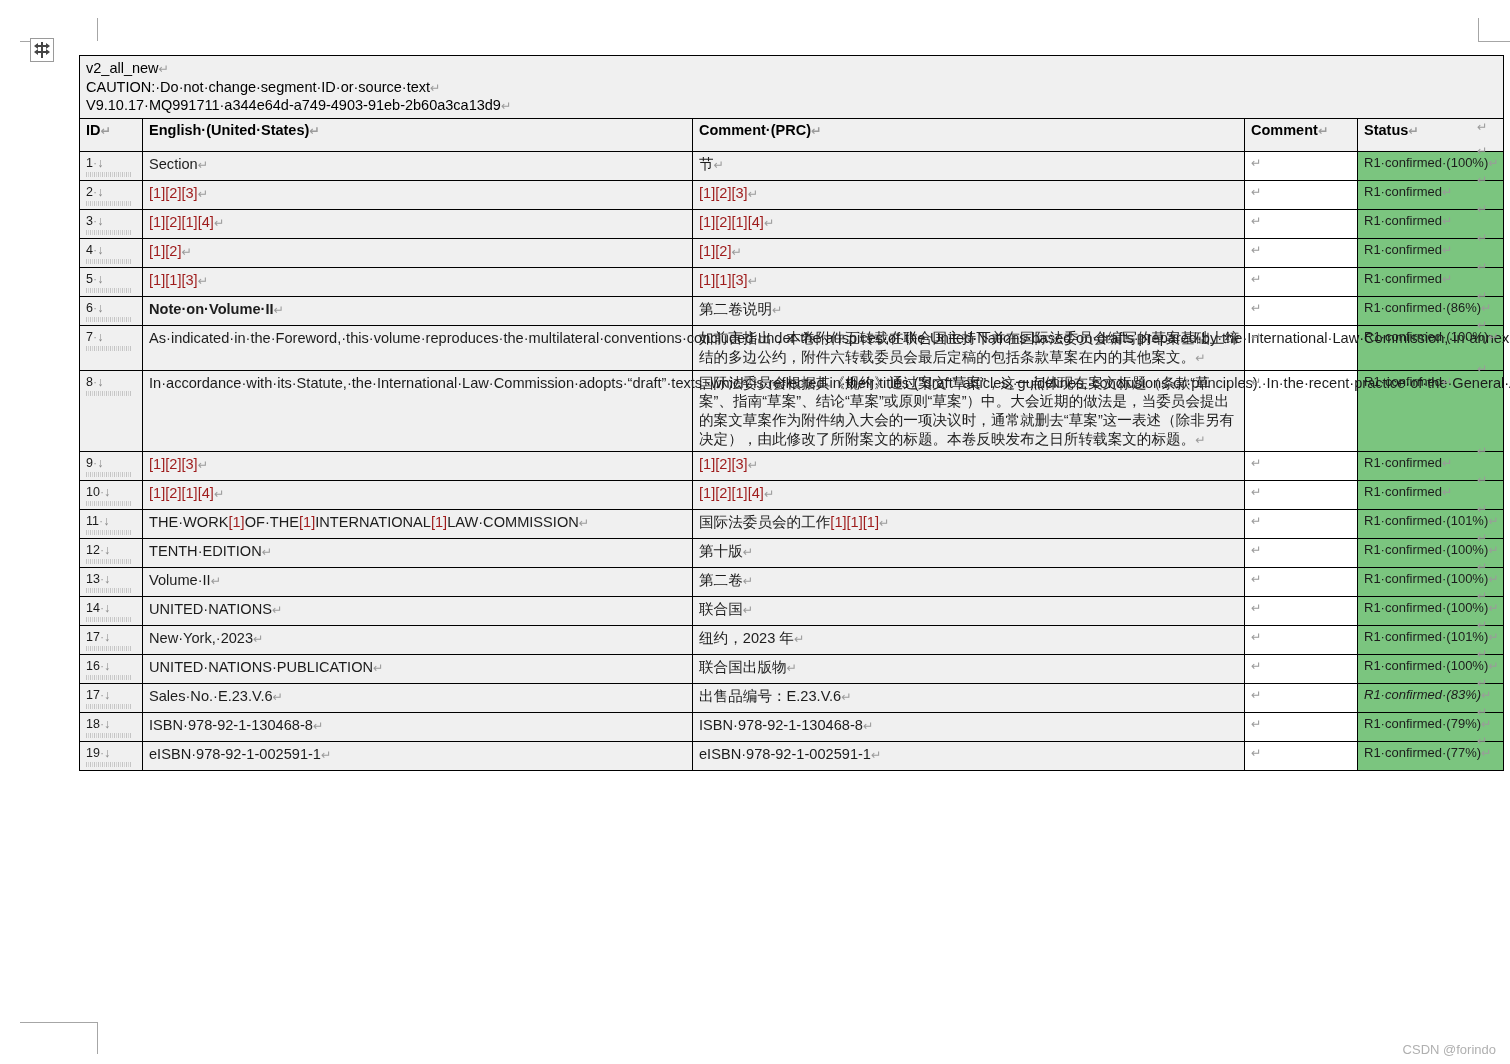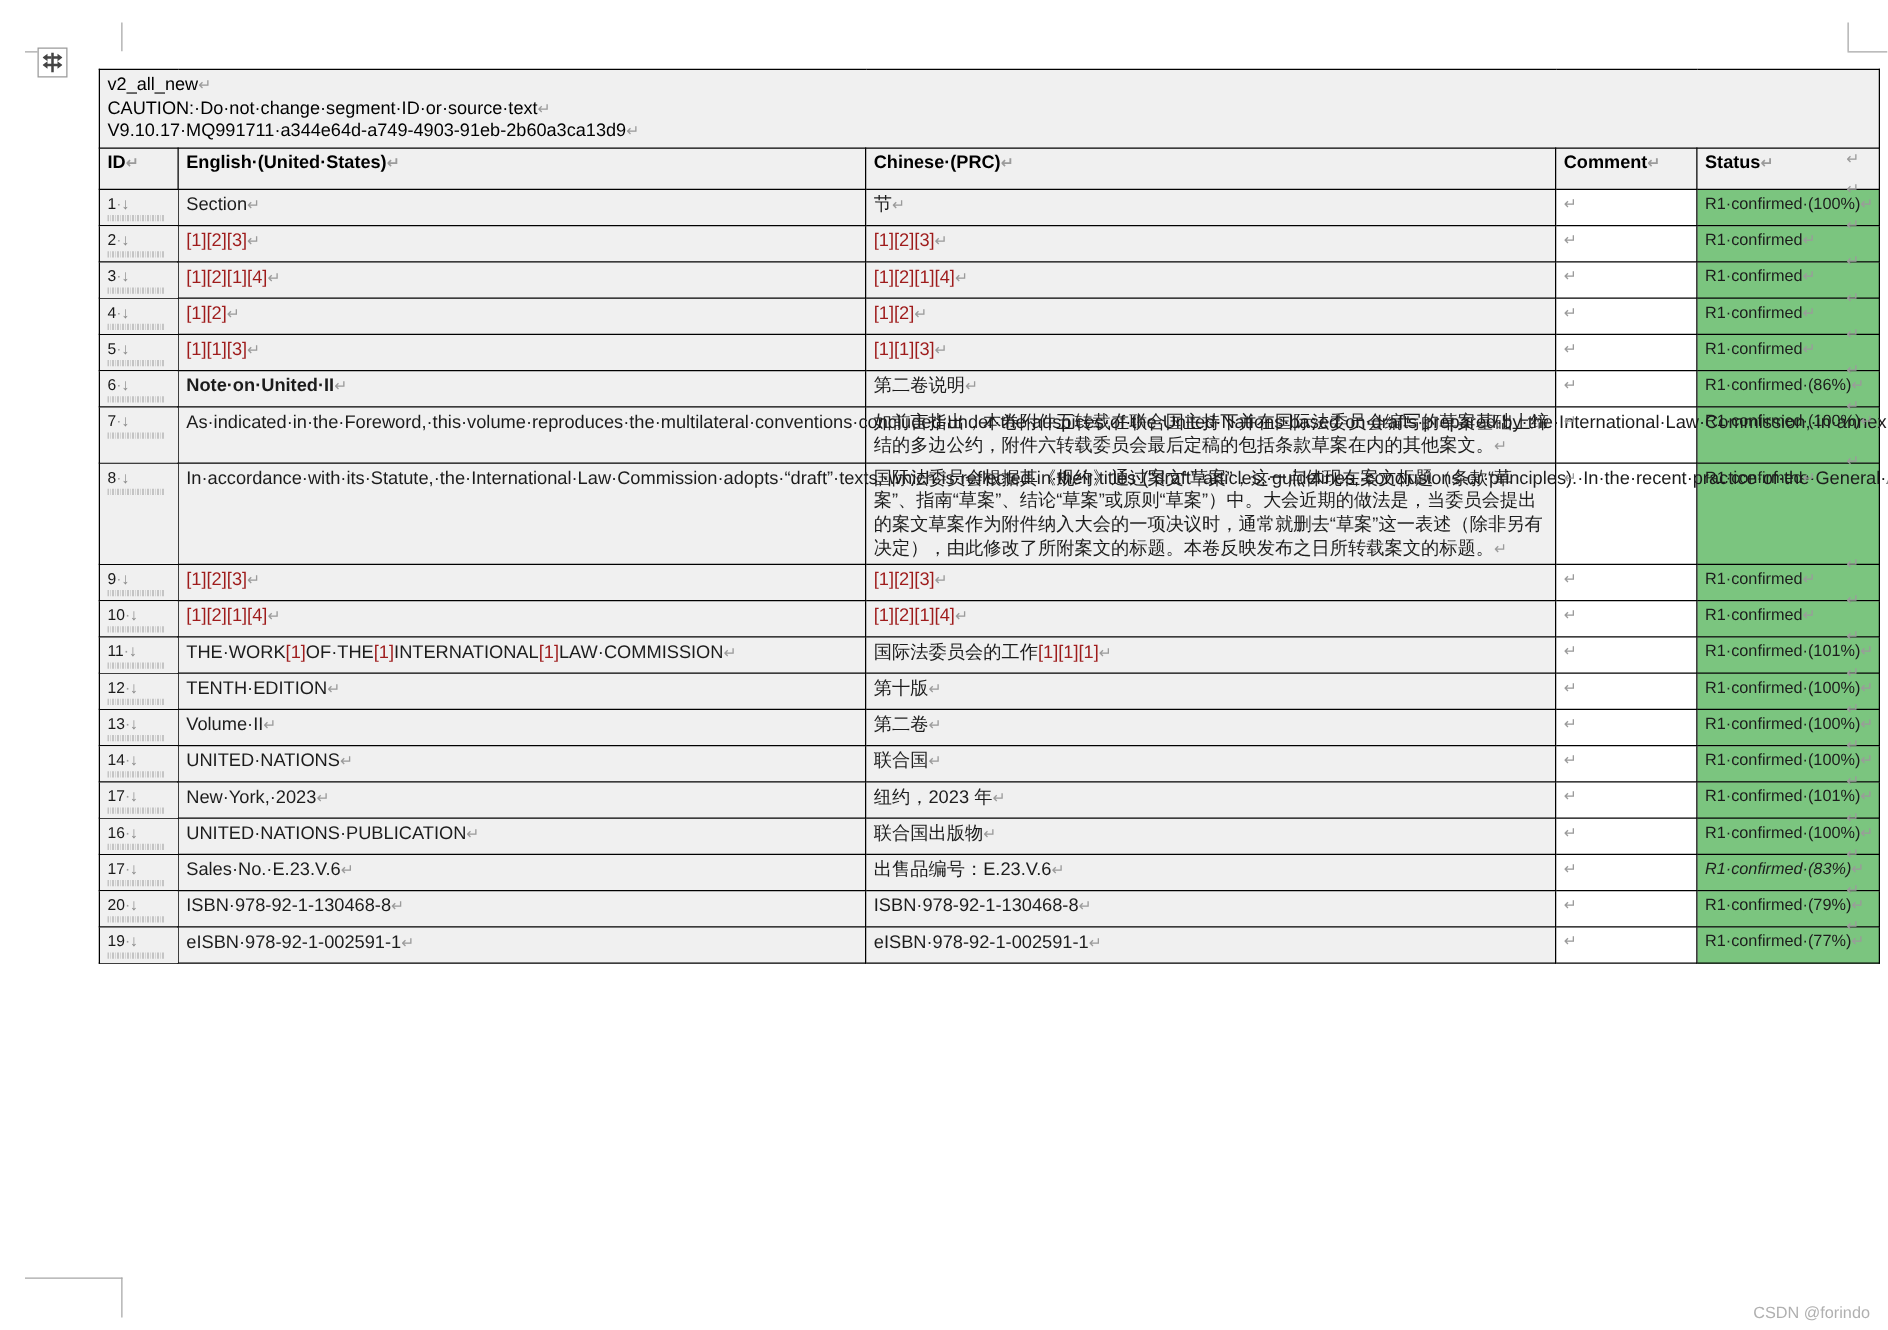--- a/index.html
+++ b/index.html
@@ -148,21 +148,21 @@
     <tr>
       <td class="caption-cell" colspan="5">
         <div><span>v2_all_new</span><span class="pil">↵</span></div>
         <div><span>CAUTION:·Do·not·change·segment·ID·or·source·text</span><span class="pil">↵</span></div>
         <div><span>V9.10.17·MQ991711·a344e64d-a749-4903-91eb-2b60a3ca13d9</span><span class="pil">↵</span></div>
       </td>
     </tr>
     <tr class="hdr">
       <td><span>ID</span><span class="pil">↵</span></td>
       <td><span>English·(United·States)</span><span class="pil">↵</span></td>
-      <td><span>Chinese·(PRC)</span><span class="pil">↵</span></td>
+      <td><span>Comment·(PRC)</span><span class="pil">↵</span></td>
       <td><span>Comment</span><span class="pil">↵</span></td>
       <td><span>Status</span><span class="pil">↵</span></td>
     </tr>
   </tbody>
   <tbody id="rows-body">
       <tr>
         <td class="cell-id"><span class="idnum">1</span><span class="pil">·</span><span class="arrow">↓</span><span class="squiggle"></span></td>
         <td class="cell-en">Section<span class="pil">↵</span></td>
         <td class="cell-zh compact">节<span class="pil">↵</span></td>
         <td class="cell-cm"><span class="pil">↵</span></td>
@@ -191,21 +191,21 @@
       </tr>
       <tr>
         <td class="cell-id"><span class="idnum">5</span><span class="pil">·</span><span class="arrow">↓</span><span class="squiggle"></span></td>
         <td class="cell-en"><span class="tag">[1][1][3]</span><span class="pil">↵</span></td>
         <td class="cell-zh"><span class="tag">[1][1][3]</span><span class="pil">↵</span></td>
         <td class="cell-cm"><span class="pil">↵</span></td>
         <td class="cell-st" style="background: rgb(123, 197, 127);"><span>R1·confirmed</span><span class="pil">↵</span></td>
       </tr>
       <tr>
         <td class="cell-id"><span class="idnum">6</span><span class="pil">·</span><span class="arrow">↓</span><span class="squiggle"></span></td>
-        <td class="cell-en"><span class="bold">Note·on·United·II</span><span class="pil">↵</span></td>
+        <td class="cell-en"><span class="bold">Note·on·Volume·II</span><span class="pil">↵</span></td>
         <td class="cell-zh compact">第二卷说明<span class="pil">↵</span></td>
         <td class="cell-cm"><span class="pil">↵</span></td>
         <td class="cell-st" style="background: rgb(123, 197, 127);"><span>R1·confirmed·(86%)</span><span class="pil">↵</span></td>
       </tr>
       <tr>
         <td class="cell-id"><span class="idnum">7</span><span class="pil">·</span><span class="arrow">↓</span><span class="squiggle"></span></td>
         <td class="cell-en">As·indicated·in·the·Foreword,·this·volume·reproduces·the·multilateral·conventions·concluded·under·the·auspices·of·the·United·Nations·based·on·drafts·prepared·by·the·International·Law·Commission,·in·annex·V,·as·well·as·other·texts,·including·draft·articles,·finalized·by·the·Commission,·in·annex·VI.</td>
         <td class="cell-zh">如前言指出，本卷附件五转载在联合国主持下并在国际法委员会编写的草案基础上缔结的多边公约，附件六转载委员会最后定稿的包括条款草案在内的其他案文。<span class="pil">↵</span></td>
         <td class="cell-cm"><span class="pil">↵</span></td>
         <td class="cell-st" style="background: rgb(123, 197, 127);"><span>R1·confirmed·(100%)</span><span class="pil">↵</span></td>
@@ -274,21 +274,21 @@
         <td class="cell-st" style="background: rgb(123, 197, 127);"><span>R1·confirmed·(100%)</span><span class="pil">↵</span></td>
       </tr>
       <tr>
         <td class="cell-id"><span class="idnum">17</span><span class="pil">·</span><span class="arrow">↓</span><span class="squiggle"></span></td>
         <td class="cell-en">Sales·No.·E.23.V.6<span class="pil">↵</span></td>
         <td class="cell-zh compact">出售品编号：E.23.V.6<span class="pil">↵</span></td>
         <td class="cell-cm"><span class="pil">↵</span></td>
         <td class="cell-st" style="background: rgb(123, 197, 127); font-style: italic;"><span>R1·confirmed·(83%)</span><span class="pil">↵</span></td>
       </tr>
       <tr>
-        <td class="cell-id"><span class="idnum">20</span><span class="pil">·</span><span class="arrow">↓</span><span class="squiggle"></span></td>
+        <td class="cell-id"><span class="idnum">18</span><span class="pil">·</span><span class="arrow">↓</span><span class="squiggle"></span></td>
         <td class="cell-en">ISBN·978-92-1-130468-8<span class="pil">↵</span></td>
         <td class="cell-zh compact">ISBN·978-92-1-130468-8<span class="pil">↵</span></td>
         <td class="cell-cm"><span class="pil">↵</span></td>
         <td class="cell-st" style="background: rgb(123, 197, 127);"><span>R1·confirmed·(79%)</span><span class="pil">↵</span></td>
       </tr>
       <tr>
         <td class="cell-id"><span class="idnum">19</span><span class="pil">·</span><span class="arrow">↓</span><span class="squiggle"></span></td>
         <td class="cell-en">eISBN·978-92-1-002591-1<span class="pil">↵</span></td>
         <td class="cell-zh compact">eISBN·978-92-1-002591-1<span class="pil">↵</span></td>
         <td class="cell-cm"><span class="pil">↵</span></td>

